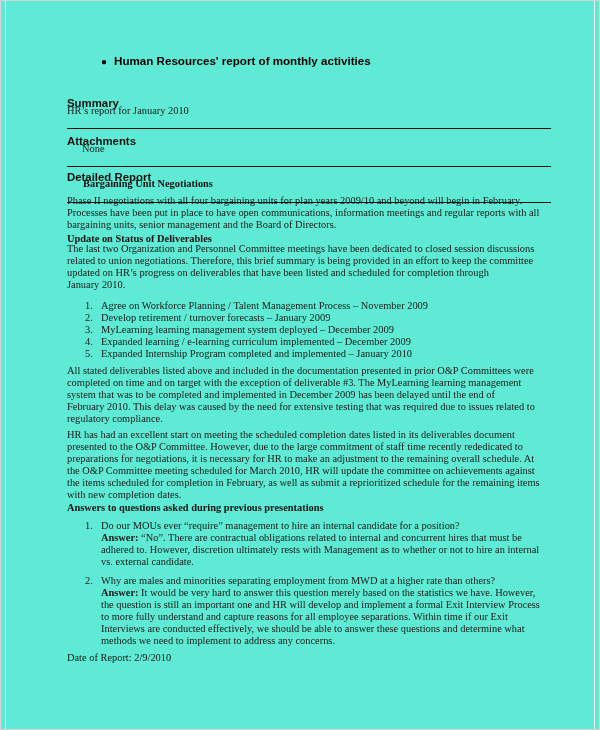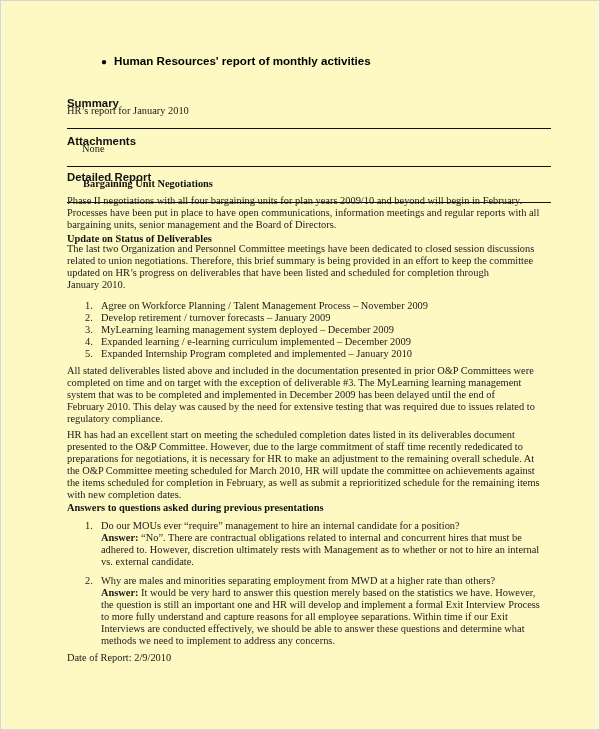--- a/index.html
+++ b/index.html
@@ -1,19 +1,19 @@
 <!DOCTYPE html>
 <html><head>
   <meta charset="utf-8">
   <style>
     html, body { margin: 0; padding: 0; background: #ffffff; }
     body { width: 600px; height: 730px; overflow: hidden; position: relative; }
     .page {
       position: absolute; left: 0; top: 0; width: 598px; height: 728px;
-      border: 1px solid #d6d6d6; background: #fef9c3;
+      border: 1px solid #d6d6d6; background: #5eead4;
     }
     .inner-edge-l { position:absolute; left:4px; top:0; bottom:0; width:1px; background:#f0f0f0; }
     .inner-edge-r { position:absolute; right:4px; top:0; bottom:0; width:1px; background:#f0f0f0; }
     .title {
       position: absolute; left: 100px; top: 53px;
       font-family: "Liberation Sans", sans-serif; font-weight: bold; font-size: 11.6px; color: #000;
       white-space: nowrap;
     }
     .title .bullet { display: inline-block; margin-right: 7px; font-size: 10px; }
     .section-head {

